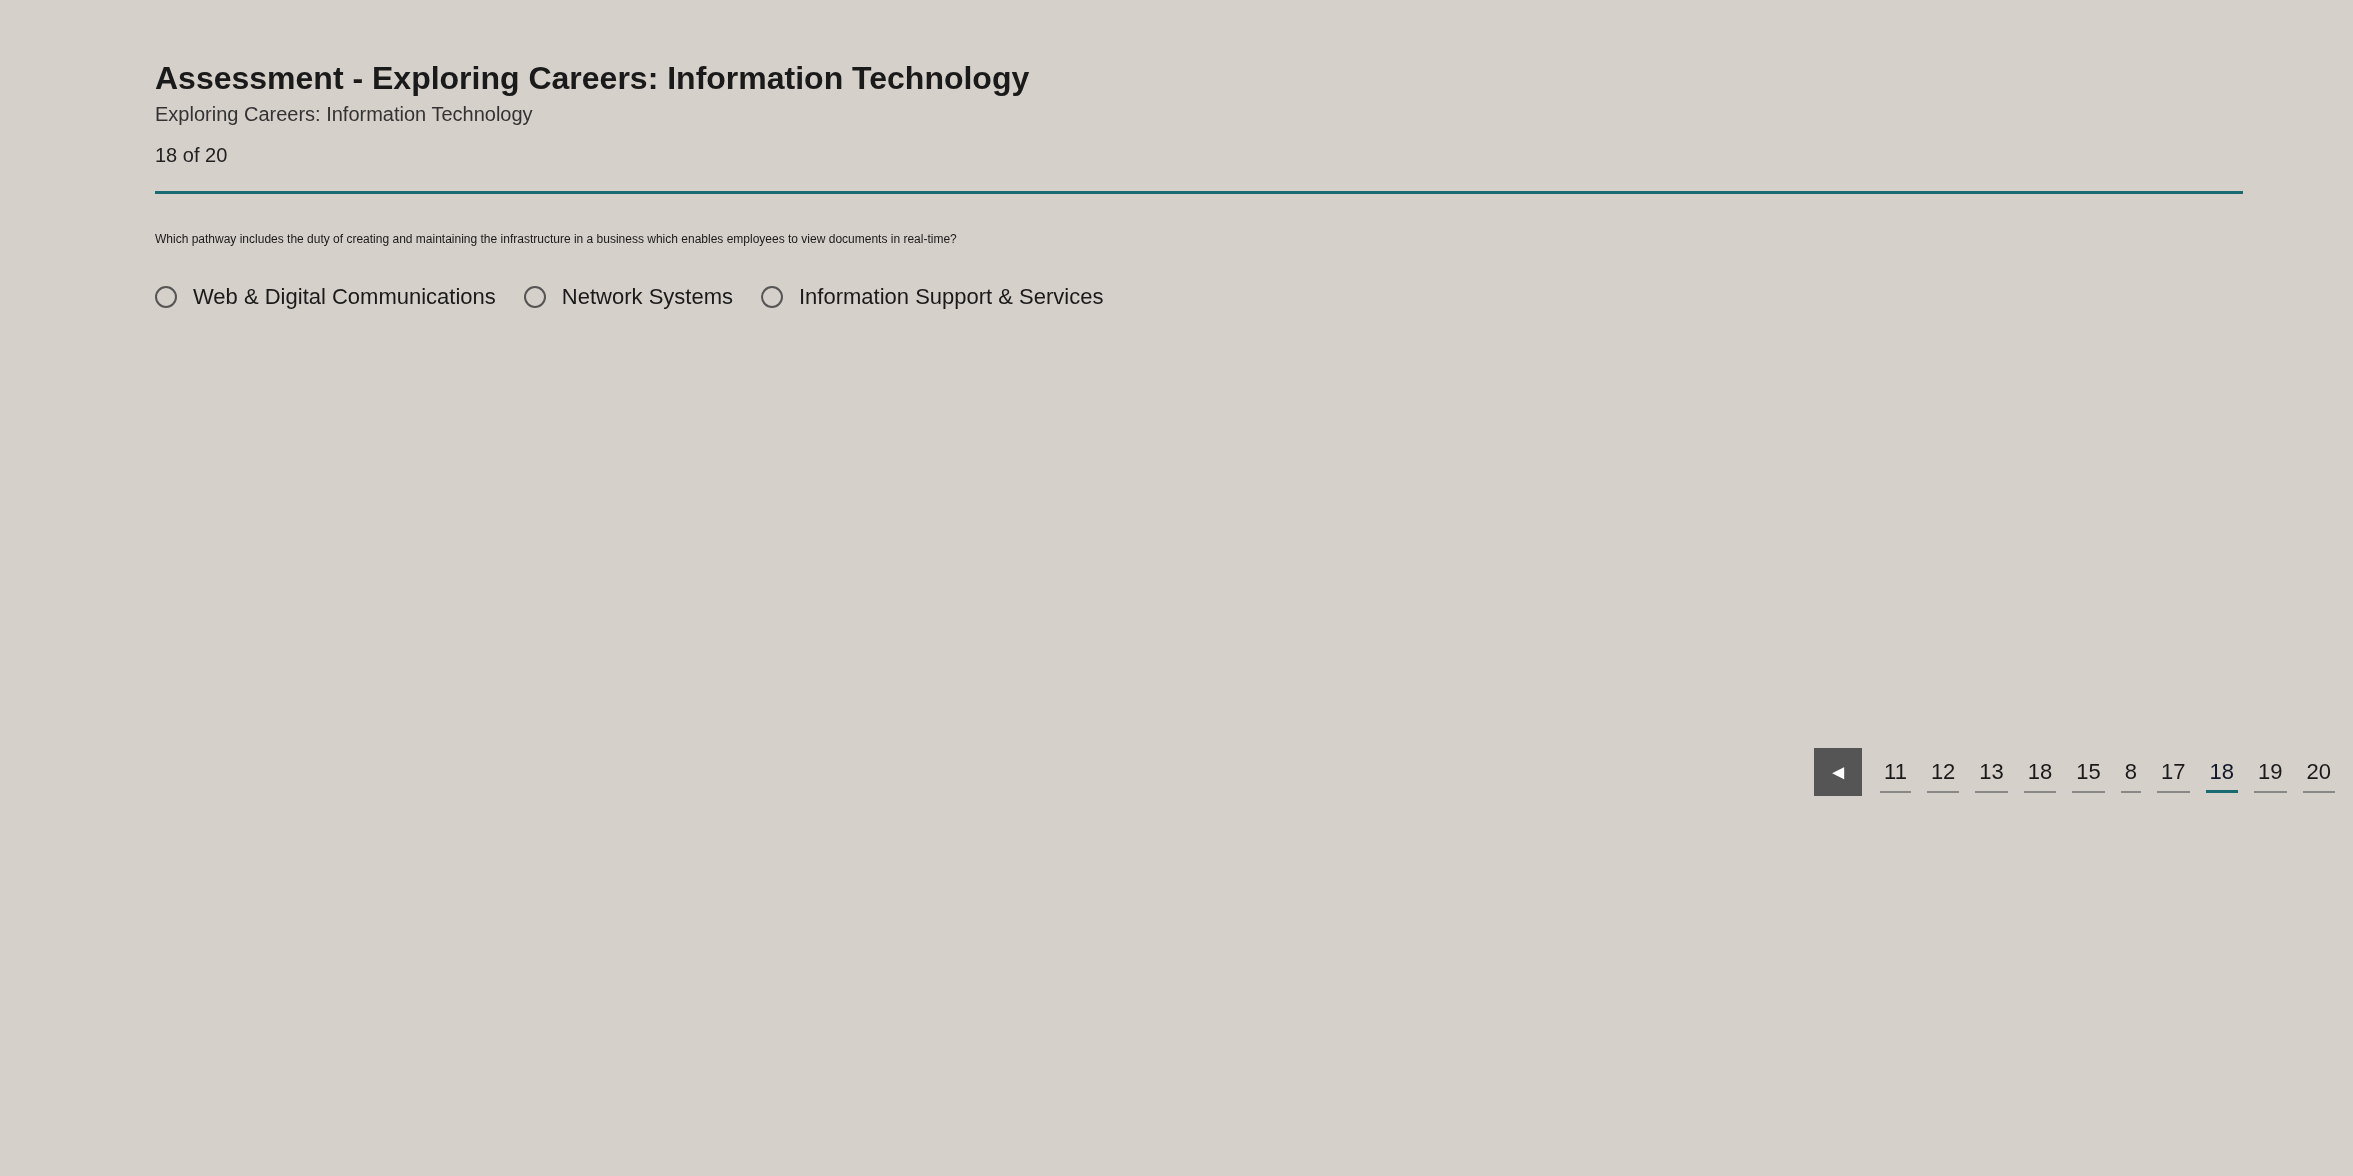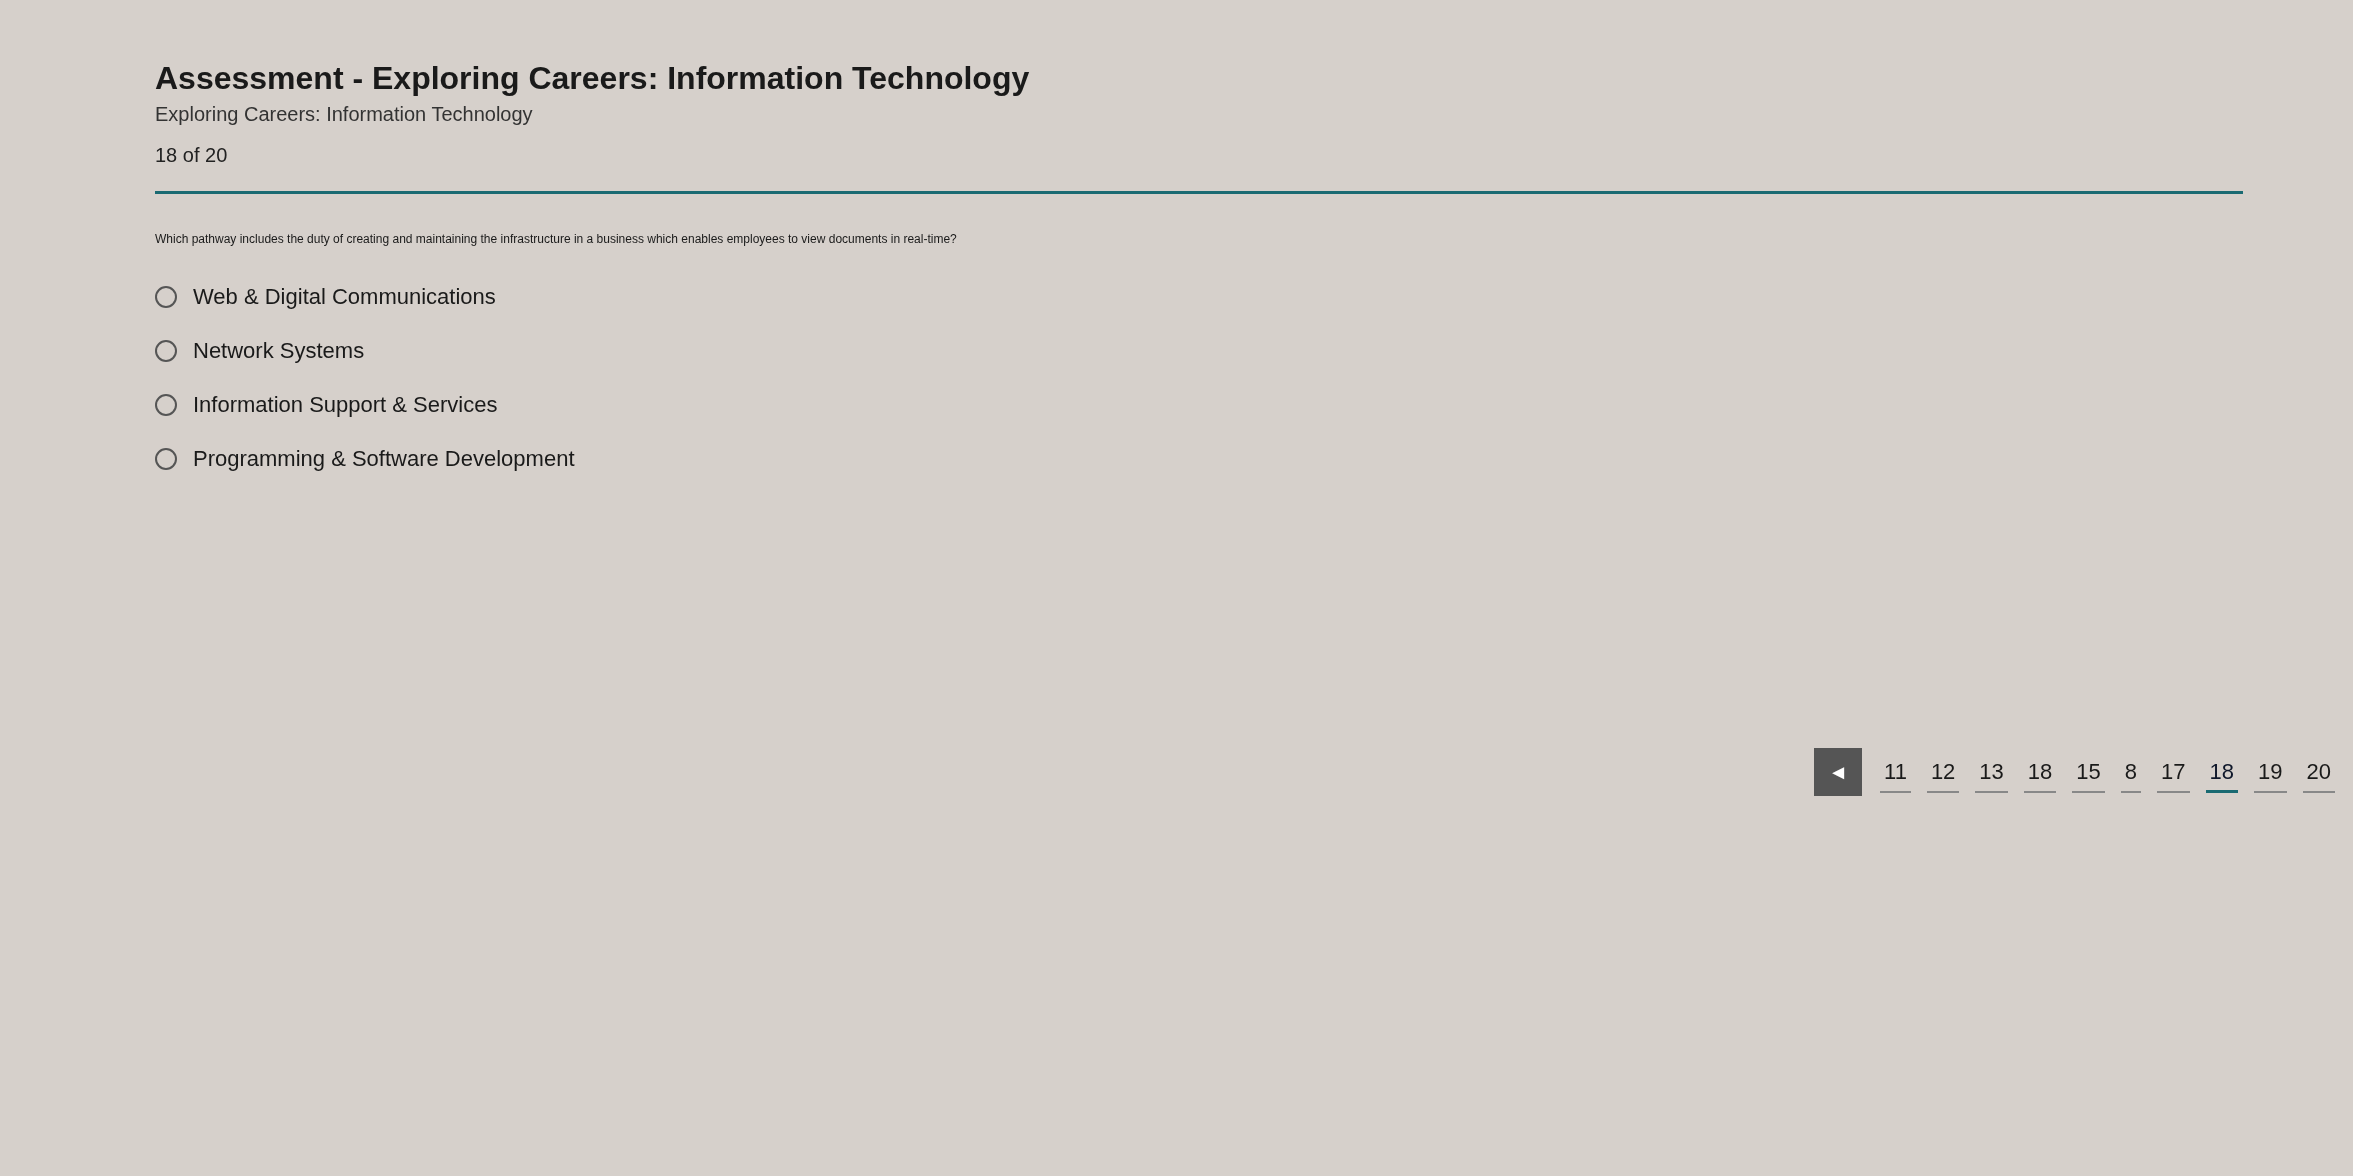--- a/index.html
+++ b/index.html
@@ -51,21 +51,21 @@
       font-size: 12px;
       color: #1a1a1a;
       margin-bottom: 36px;
       max-width: 1400px;
       line-height: 1.5;
     }
 
     .options-list {
       list-style: none;
       display: flex;
-      flex-direction: column;
+      flex-direction: row;
       gap: 28px;
       margin-bottom: 60px;
     }
 
     .option-item {
       display: flex;
       align-items: center;
       gap: 16px;
       cursor: pointer;
     }
@@ -173,24 +173,20 @@
         <span class="option-label">Web &amp; Digital Communications</span>
       </li>
       <li class="option-item">
         <span class="radio-circle"></span>
         <span class="option-label">Network Systems</span>
       </li>
       <li class="option-item">
         <span class="radio-circle"></span>
         <span class="option-label">Information Support &amp; Services</span>
       </li>
-      <li class="option-item">
-        <span class="radio-circle"></span>
-        <span class="option-label">Programming &amp; Software Development</span>
-      </li>
     </ul>
 
 </div>
 
 <div class="pagination-area">
   <div class="pagination-back">
     <span>◄</span>
   </div>
   <div class="pagination-numbers">
 

